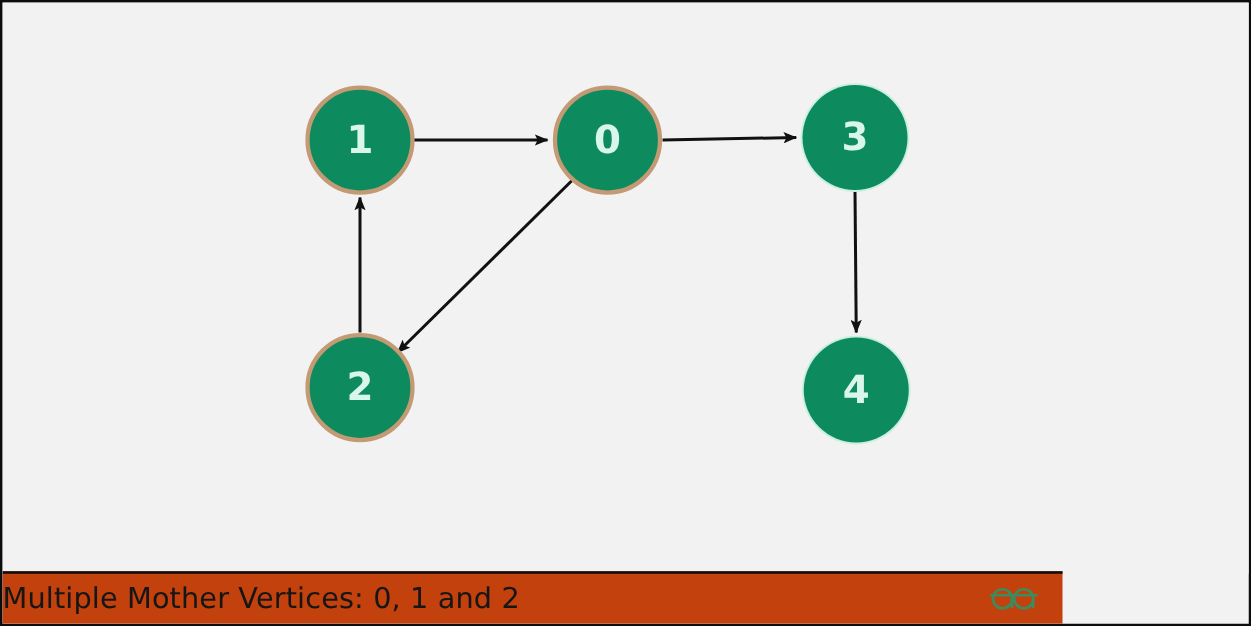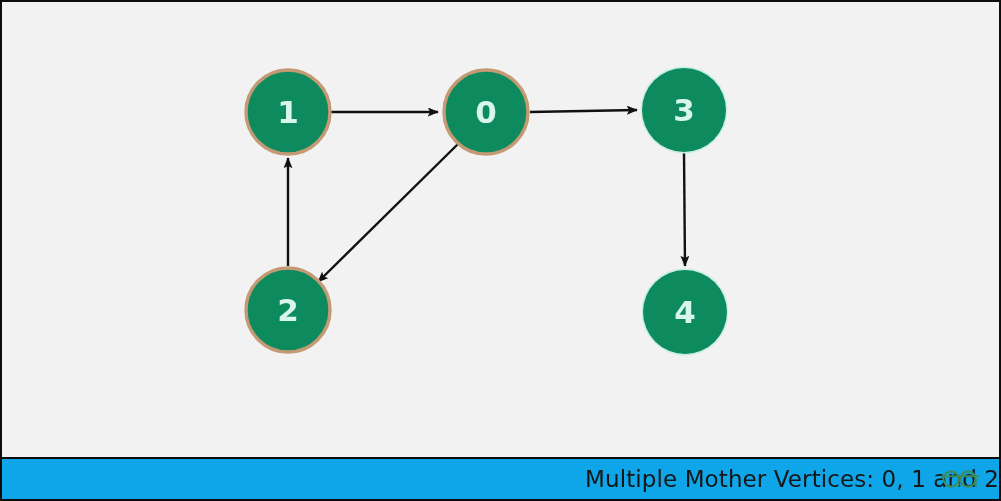--- a/index.html
+++ b/index.html
@@ -32,27 +32,27 @@
     left: 0;
     top: 0;
     width: 997px;
     height: 457px;
     display: block;
   }
   #caption-bar {
     position: absolute;
     left: 0;
     bottom: 0;
-    width: 997px;
+    width: 848px;
     height: 40px;
-    background: #0ea5e9;
+    background: #c2410c;
     border-top: 2px solid #0d0d0d;
     display: flex;
     align-items: center;
-    justify-content: flex-end;
+    justify-content: flex-start;
   }
   #caption-text {
     font-family: "DejaVu Sans", "Liberation Sans", sans-serif;
     font-size: 23px;
     font-weight: 500;
     color: #161616;
     letter-spacing: 0.1px;
     white-space: nowrap;
   }
   #brand-logo {

